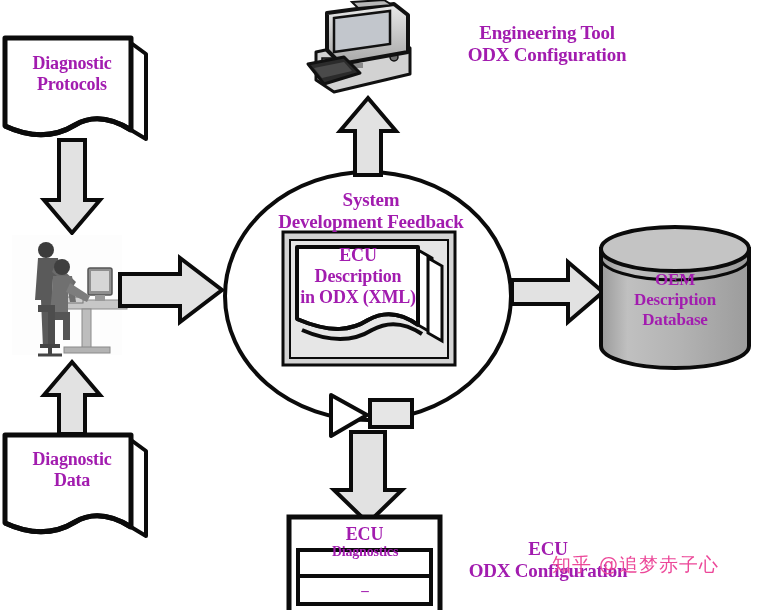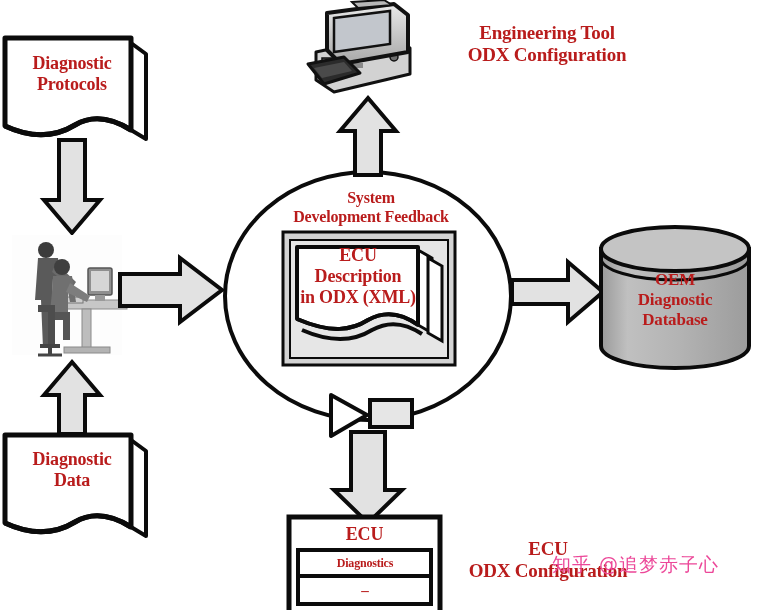--- a/index.html
+++ b/index.html
@@ -15,37 +15,37 @@
     position: relative;
     width: 759px;
     height: 610px;
     background: #ffffff;
     overflow: hidden;
   }
   .abs { position: absolute; }
   .lbl {
     font-family: "Liberation Serif", "DejaVu Serif", serif;
     font-weight: bold;
-    color: #b91c1c;
+    color: #a21caf;
     text-align: center;
     line-height: 1.18;
     letter-spacing: -0.2px;
     white-space: pre-line;
   }
   svg { display: block; overflow: visible; }
 
   
   #doc-protocols-label { left: 8px;  top: 53px;  width: 128px; font-size: 18px; }
   #doc-data-label      { left: 8px;  top: 449px; width: 128px; font-size: 18px; }
   #eng-tool-label      { left: 436px; top: 22px; width: 222px; font-size: 19px; }
-  #ellipse-label       { left: 250px; top: 189px; width: 242px; font-size: 16px; }
+  #ellipse-label       { left: 250px; top: 189px; width: 242px; font-size: 19px; }
   #odx-doc-label       { left: 283px; top: 245px; width: 150px; font-size: 18px; }
   #oem-db-label        { left: 600px; top: 270px; width: 150px; font-size: 17px; }
   #ecu-box-title       { left: 293px; top: 524px; width: 143px; font-size: 18px; }
-  #ecu-diag-label      { left: 300px; top: 556px; width: 130px; font-size: 12px; text-align: center; }
+  #ecu-diag-label      { left: 300px; top: 544px; width: 130px; font-size: 14px; text-align: center; }
   #ecu-dash-label      { left: 300px; top: 577px; width: 130px; font-size: 15px; }
   #ecu-odx-label       { left: 437px; top: 538px; width: 222px; font-size: 19px; }
 
   #watermark {
     left: 552px; top: 552px;
     font-family: "DejaVu Sans", sans-serif;
     font-size: 19px;
     color: #ec4899;
     white-space: nowrap;
     letter-spacing: 1px;
@@ -198,21 +198,21 @@
 ODX Configuration</div>
 
   <div class="abs lbl" id="ellipse-label">System
 Development Feedback</div>
 
   <div class="abs lbl" id="odx-doc-label">ECU
 Description
 in ODX (XML)</div>
 
   <div class="abs lbl" id="oem-db-label">OEM
-Diagnostic
+Description
 Database</div>
 
   <div class="abs lbl" id="ecu-box-title">ECU</div>
 
   <div class="abs lbl" id="ecu-diag-label">Diagnostics</div>
 
   <div class="abs lbl" id="ecu-dash-label">_</div>
 
   <div class="abs lbl" id="ecu-odx-label">ECU
 ODX Configuration</div>

